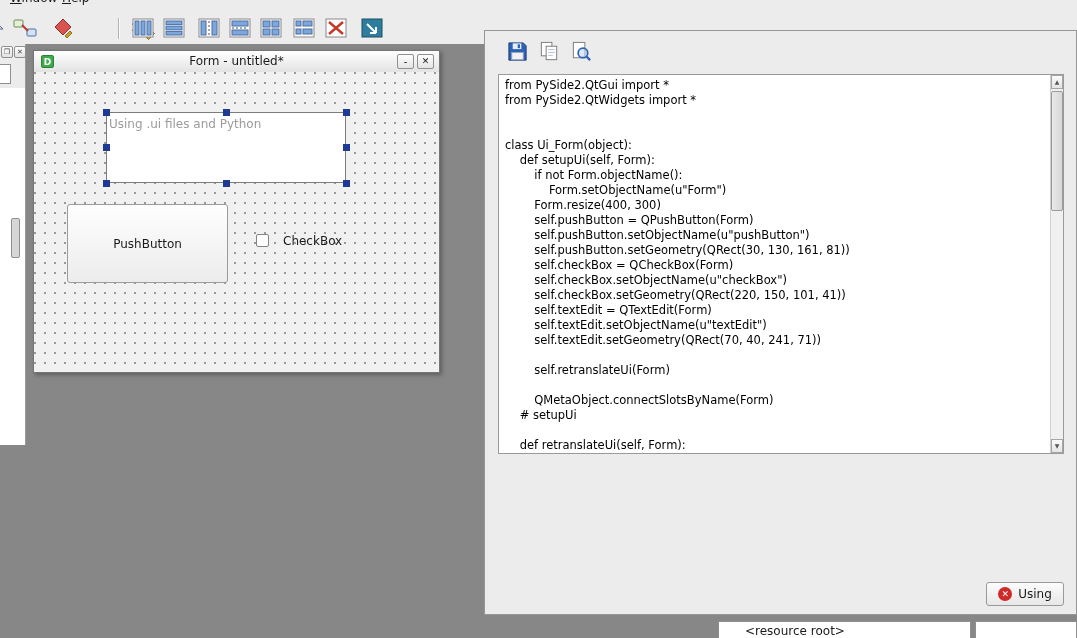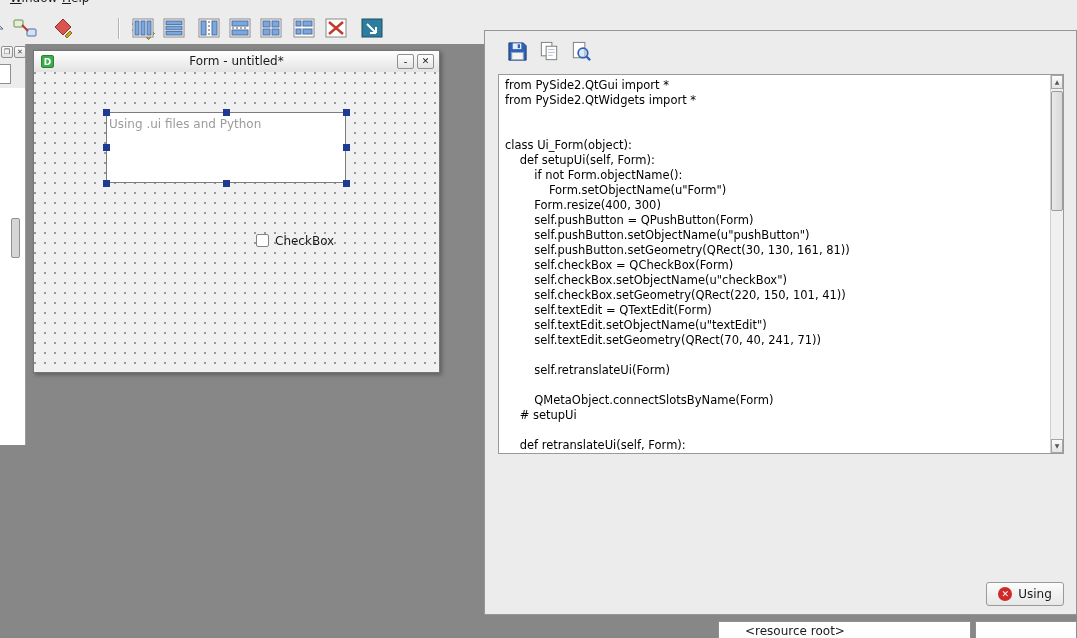--- a/index.html
+++ b/index.html
@@ -33,21 +33,21 @@
   .fw-title{position:absolute;left:0;right:0;top:3px;text-align:center;font-size:12px;}
   .fw-btn{position:absolute;top:3px;width:17px;height:15px;border:1px solid #8f8f8f;border-radius:2px;background:linear-gradient(#fefefe,#e4e4e4);font-size:10px;line-height:13px;text-align:center;box-sizing:border-box;cursor:default;}
   .fw-min{right:25px;}
   .fw-close{right:5px;font-weight:bold;font-size:9px;}
   .fw-body{position:absolute;left:0;top:21px;right:0;bottom:0;background-color:#f1f1f1;background-image:radial-gradient(circle,#9a9a9a 0.8px,transparent 1.1px);background-size:10px 10px;background-position:6px 6px;}
 
   .d-textedit{position:absolute;left:72px;top:40px;width:240px;height:71px;background:#fff;border:1px solid #7c7c7c;box-sizing:border-box;padding:4px 2px;}
   .d-placeholder{color:#9c9c9c;font-size:12px;}
   .handle{position:absolute;width:7px;height:7px;background:#1f3a93;}
   .d-pushbutton{position:absolute;left:33px;top:132px;width:159px;height:77px;background:linear-gradient(#fefefe,#ececec);border:1px solid #9b9b9b;border-radius:3px;display:flex;align-items:center;justify-content:center;font-size:12px;}
-  .d-checkbox{position:absolute;left:222px;top:162px;display:flex;align-items:flex-start;gap:6px;}
+  .d-checkbox{position:absolute;left:222px;top:162px;display:flex;align-items:flex-start;gap:14px;}
   .d-checkbox .box{width:13px;height:13px;background:#fff;border:1px solid #848484;border-radius:2px;box-sizing:border-box;}
   .d-checkbox .lbl{font-size:12px;}
 
   
   .code-window{position:absolute;left:484px;top:30px;width:593px;height:585px;background:#ececec;border:1px solid #969696;box-sizing:border-box;}
   .cw-toolbar{position:absolute;left:0;top:0;right:0;height:42px;}
   .cw-tbicon{position:absolute;top:6px;width:26px;height:28px;display:flex;align-items:center;justify-content:center;}
   .code-area{position:absolute;left:13px;top:43px;width:566px;height:380px;background:#fff;border:1px solid #9a9a9a;box-sizing:border-box;overflow:hidden;}
   .code-text{position:absolute;left:0;top:0;right:14px;bottom:0;padding:3px 2px 3px 6px;font-family:"DejaVu Sans","Liberation Sans",sans-serif;font-size:11.5px;line-height:15px;white-space:pre-wrap;word-break:break-word;color:#000;}
   .vscroll{position:absolute;top:0;right:0;bottom:0;width:13px;background:#f0f0f0;border-left:1px solid #cfcfcf;box-sizing:border-box;}
@@ -184,20 +184,21 @@
         <span class="d-placeholder">Using .ui files and Python</span>
       </div>
       <div class="handle" style="left:69px;top:37px;"></div>
       <div class="handle" style="left:189px;top:37px;"></div>
       <div class="handle" style="left:309px;top:37px;"></div>
       <div class="handle" style="left:69px;top:72px;"></div>
       <div class="handle" style="left:309px;top:72px;"></div>
       <div class="handle" style="left:69px;top:108px;"></div>
       <div class="handle" style="left:189px;top:108px;"></div>
       <div class="handle" style="left:309px;top:108px;"></div>
+      <div class="d-pushbutton">PushButton</div>
       <div class="d-checkbox">
         <div class="box"></div>
         <div class="lbl">CheckBox</div>
       </div>
     </div>
   </div>
 
   <div class="code-window">
     <div class="cw-toolbar">
       <div class="cw-tbicon" style="left:19px;">

